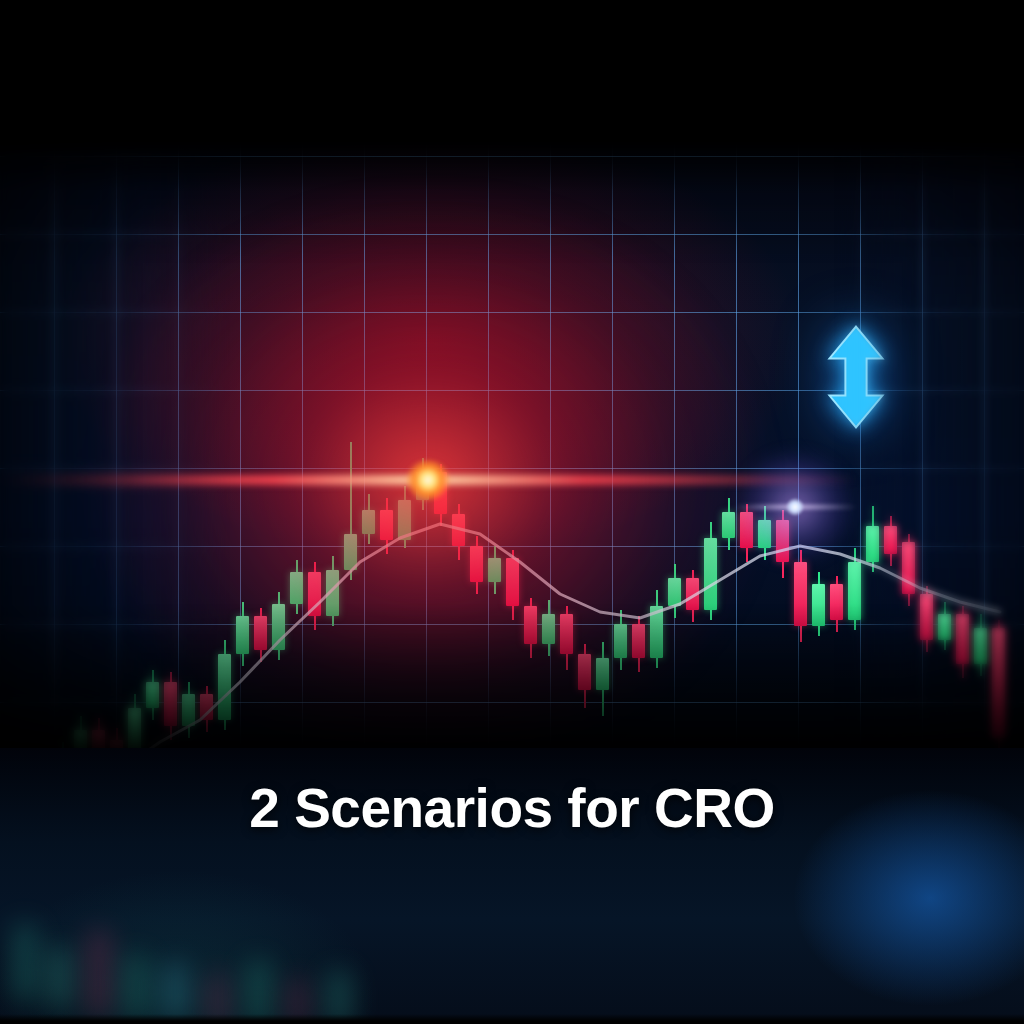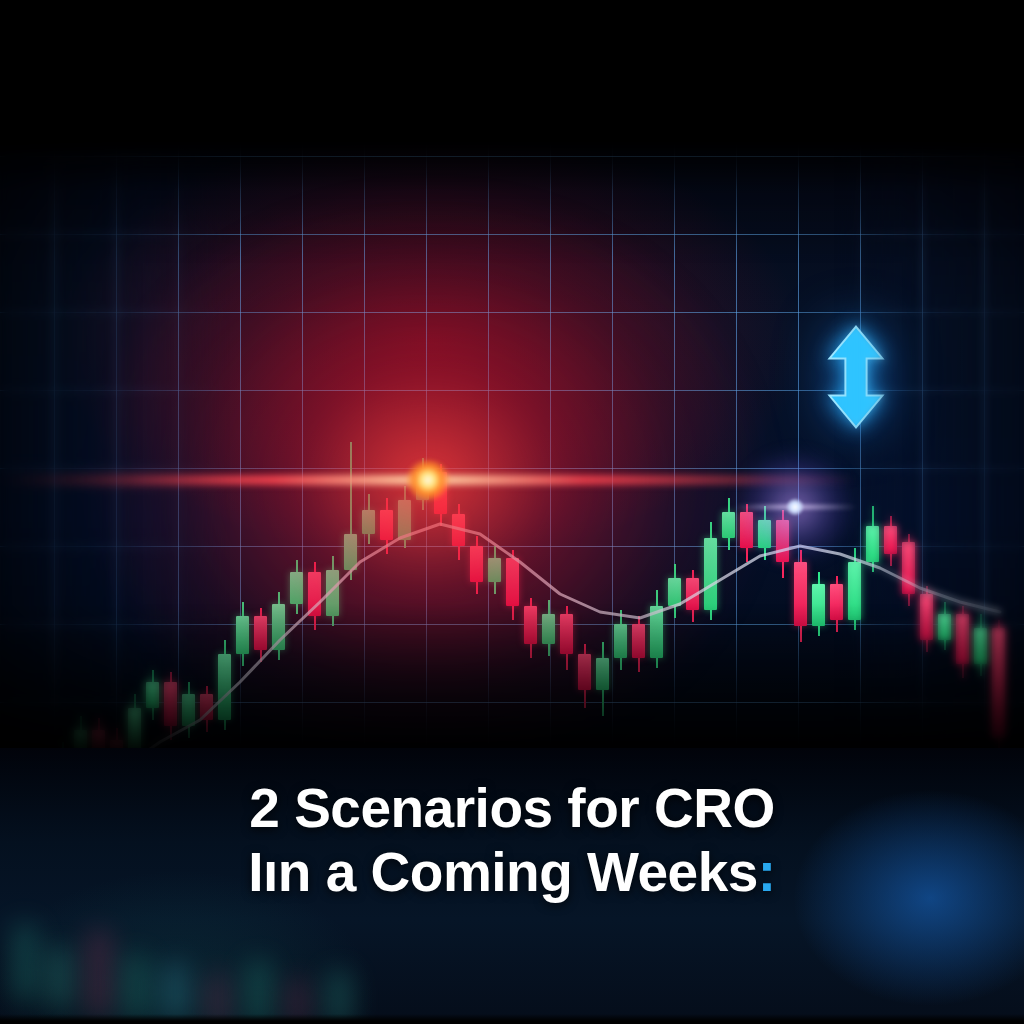--- a/index.html
+++ b/index.html
@@ -385,21 +385,18 @@
         <div class="refl" style="left: 86px; top: 182px; width: 26px; height: 86px; background: rgb(107, 45, 74);"></div>
         <div class="refl" style="left: 124px; top: 206px; width: 24px; height: 64px; background: rgb(31, 110, 102);"></div>
         <div class="refl" style="left: 162px; top: 214px; width: 26px; height: 58px; background: rgb(42, 111, 128);"></div>
         <div class="refl" style="left: 206px; top: 226px; width: 24px; height: 54px; background: rgb(95, 44, 72);"></div>
         <div class="refl" style="left: 246px; top: 212px; width: 26px; height: 66px; background: rgb(30, 109, 100);"></div>
         <div class="refl" style="left: 286px; top: 230px; width: 24px; height: 50px; background: rgb(93, 42, 70);"></div>
         <div class="refl" style="left: 326px; top: 222px; width: 26px; height: 58px; background: rgb(34, 111, 106);"></div>
       </div>
     <div class="caption">
       <div class="cap-l1">2 Scenarios for CRO</div>
-      <div class="cap-l2">
-        <span>Iın a Coming Weeks</span><span class="cap-colon">:</span>
-      </div>
     </div>
   </div>
 
   <div class="frame-top"></div>
   <div class="frame-bot"></div>
 </div>
 
 </body></html>

